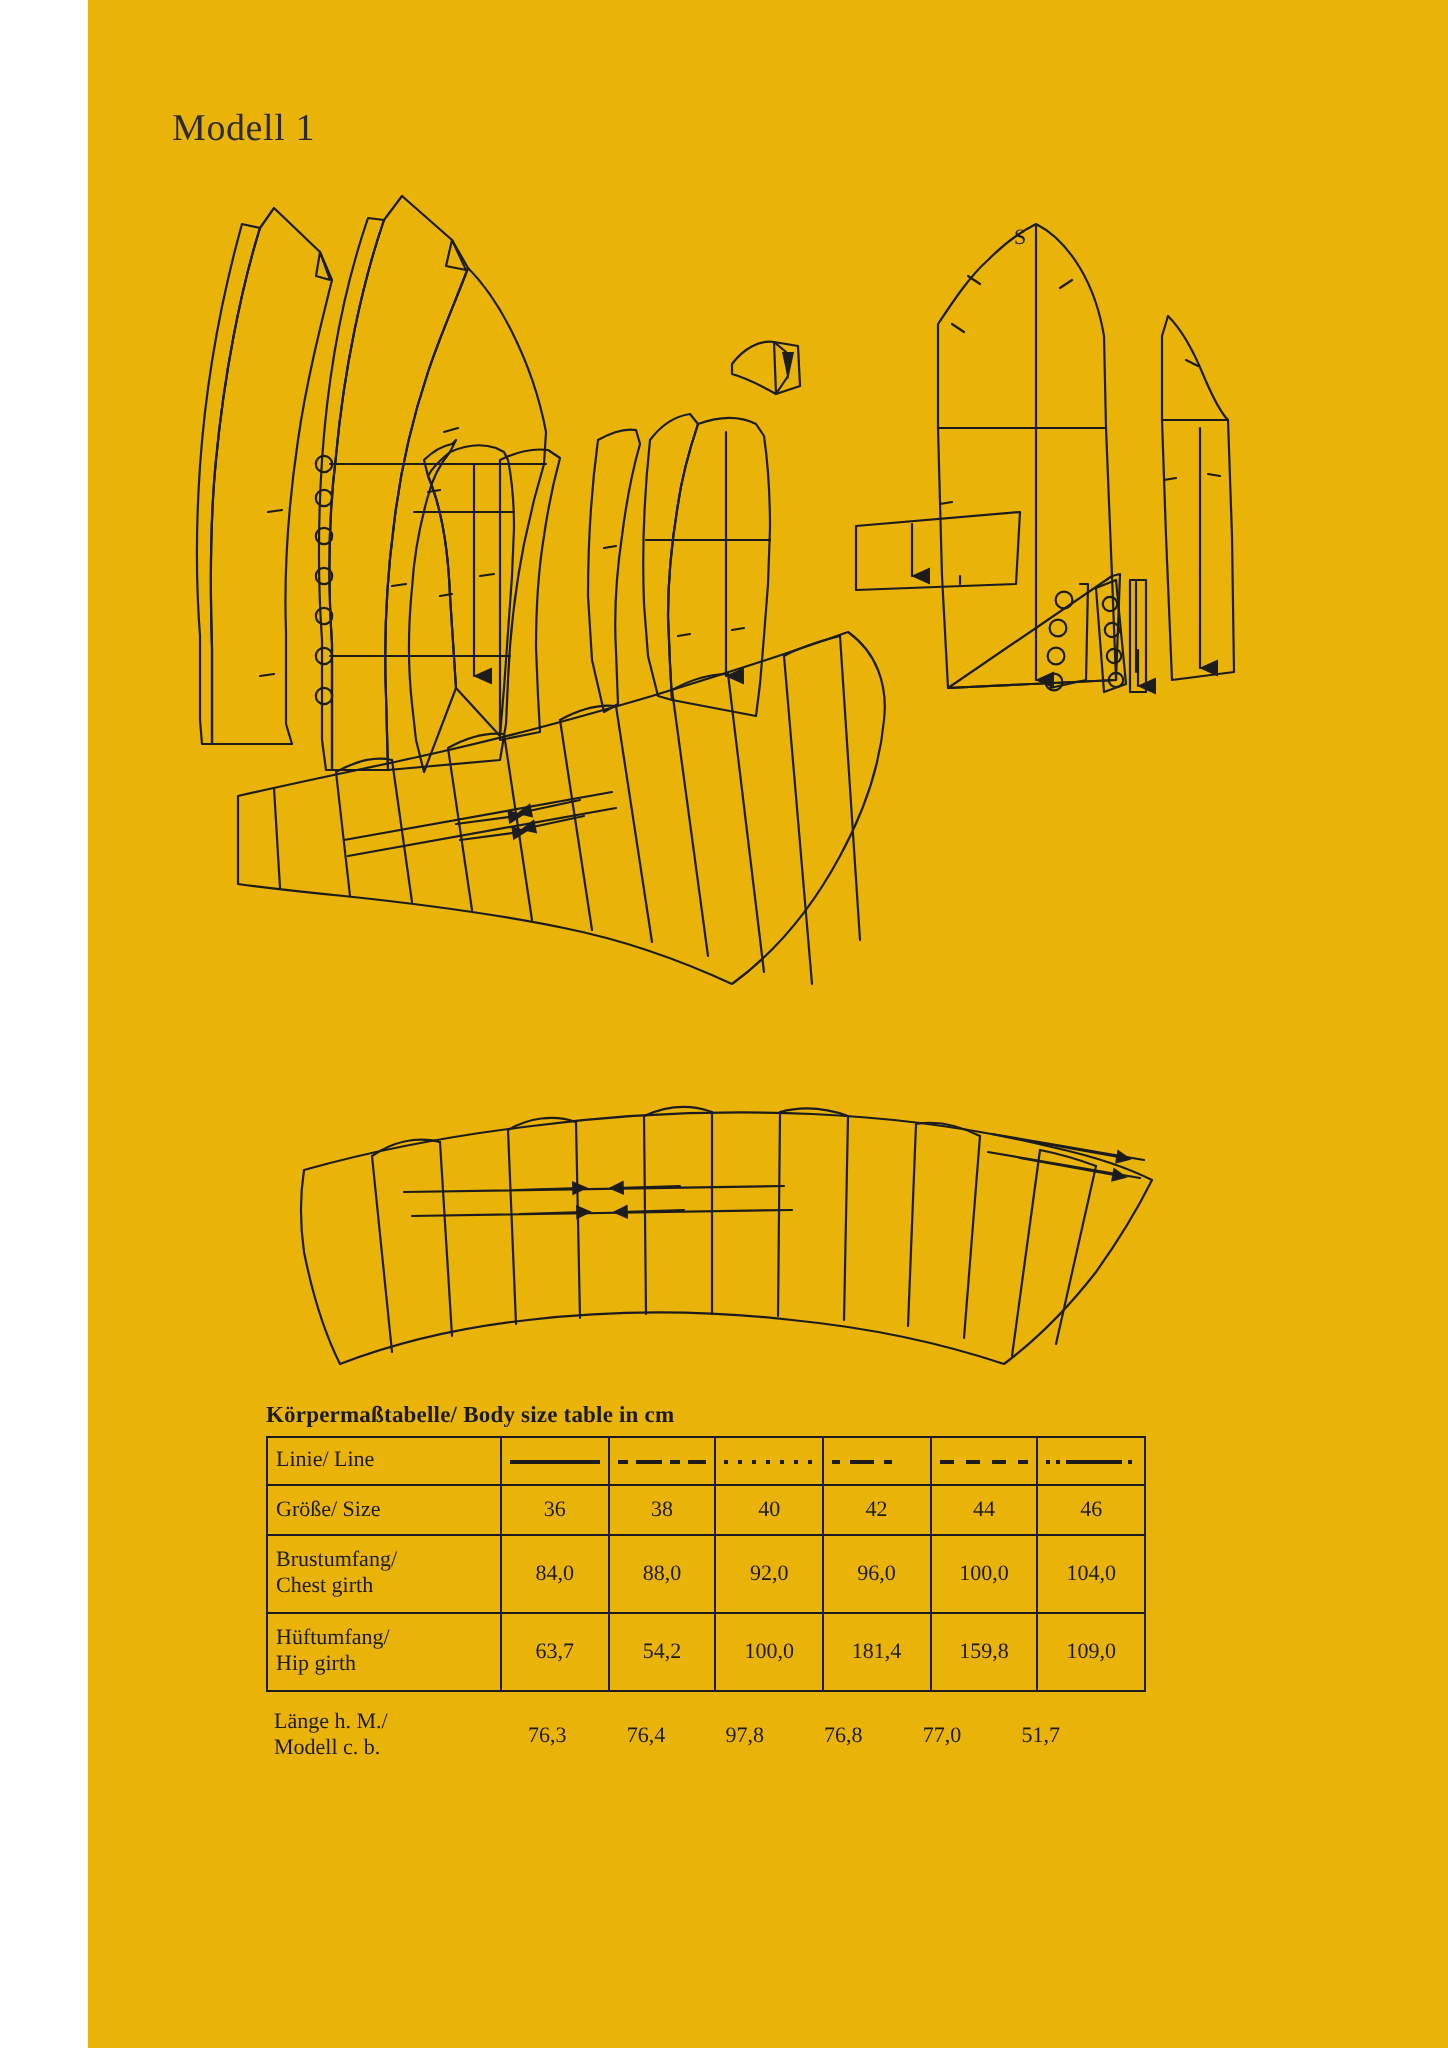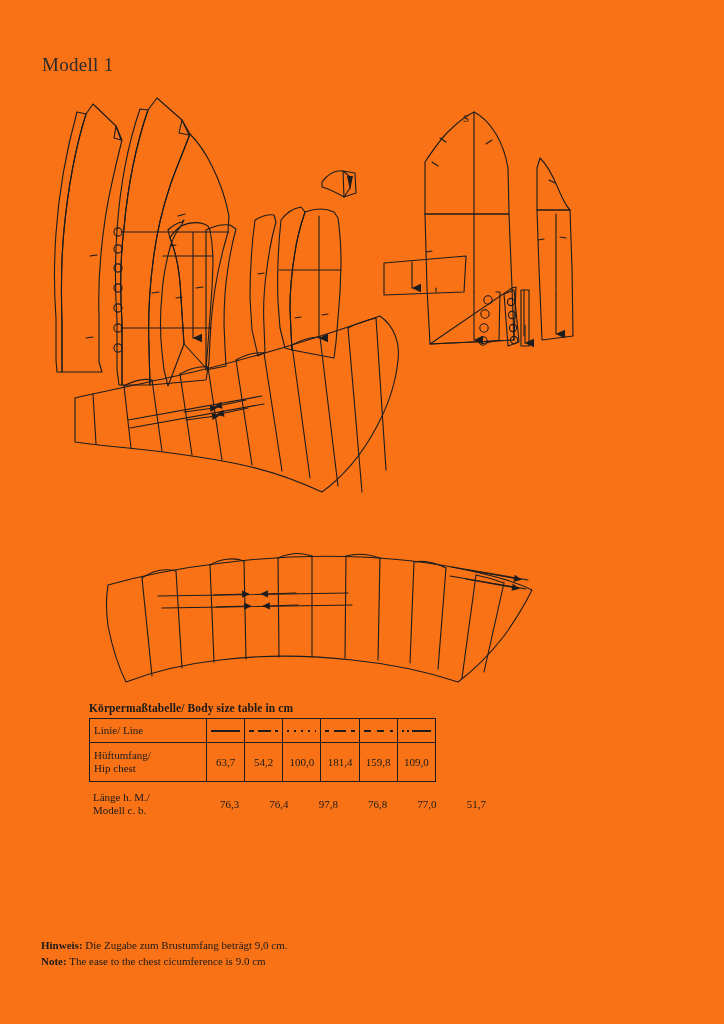--- a/index.html
+++ b/index.html
@@ -11,21 +11,22 @@
     width: 724px;
     height: 1024px;
     position: relative;
     font-family: "Liberation Serif", "DejaVu Serif", serif;
     color: #1a1a1a;
     overflow: hidden;
   }
   #page {
     position: absolute;
     inset: 0;
-    background: #f97316;
+    background: #eab308;
+    margin-left: 44px;
   }
 
   
   #model-title {
     position: absolute;
     left: 42px;
     top: 54px;
     font-size: 19px;
     letter-spacing: 0.3px;
     color: #2b2b2b;
@@ -52,21 +53,21 @@
   }
   #table-heading {
     font-size: 11.5px;
     font-weight: bold;
     letter-spacing: 0.1px;
     margin-bottom: 4px;
     white-space: nowrap;
   }
   table.size-table {
     border-collapse: collapse;
-    width: 347px;
+    width: 440px;
     table-layout: fixed;
   }
   table.size-table td {
     border: 1px solid #1c1c1c;
     font-size: 11px;
     padding: 2px 4px;
     height: 20px;
     vertical-align: middle;
   }
   td.rowlabel {
@@ -463,26 +464,45 @@
                 <i></i>
               </span>
           </td>
           <td class="val">
             <span class="swatch sw-dotline">
                 <i></i>
               </span>
           </td>
         </tr>
 
-
+        <tr>
+          <td class="rowlabel">Größe/ Size</td>
+          <td class="val">36</td>
+          <td class="val">38</td>
+          <td class="val">40</td>
+          <td class="val">42</td>
+          <td class="val">44</td>
+          <td class="val">46</td>
+        </tr>
+
+        <tr class="tall">
+          <td class="rowlabel" style="white-space:pre-line">Brustumfang/
+Chest girth</td>
+          <td class="val">84,0</td>
+          <td class="val">88,0</td>
+          <td class="val">92,0</td>
+          <td class="val">96,0</td>
+          <td class="val">100,0</td>
+          <td class="val">104,0</td>
+        </tr>
 
 
         <tr class="tall">
           <td class="rowlabel" style="white-space:pre-line">Hüftumfang/
-Hip chest</td>
+Hip girth</td>
           <td class="val">63,7</td>
           <td class="val">54,2</td>
           <td class="val">100,0</td>
           <td class="val">181,4</td>
           <td class="val">159,8</td>
           <td class="val">109,0</td>
         </tr>
       </tbody>
     </table>
 
@@ -495,22 +515,14 @@
           <td class="val">76,4</td>
           <td class="val">97,8</td>
           <td class="val">76,8</td>
           <td class="val">77,0</td>
           <td class="val">51,7</td>
         </tr>
       </tbody>
     </table>
   </div>
 
-  <div id="notes">
-    <div>
-      <span class="lbl">Hinweis:</span><span> Die Zugabe zum Brustumfang beträgt 9,0 cm.</span>
-    </div>
-    <div>
-      <span class="lbl">Note:</span><span> The ease to the chest cicumference is 9.0 cm</span>
-    </div>
-  </div>
 
 </div>
 
 </body></html>

